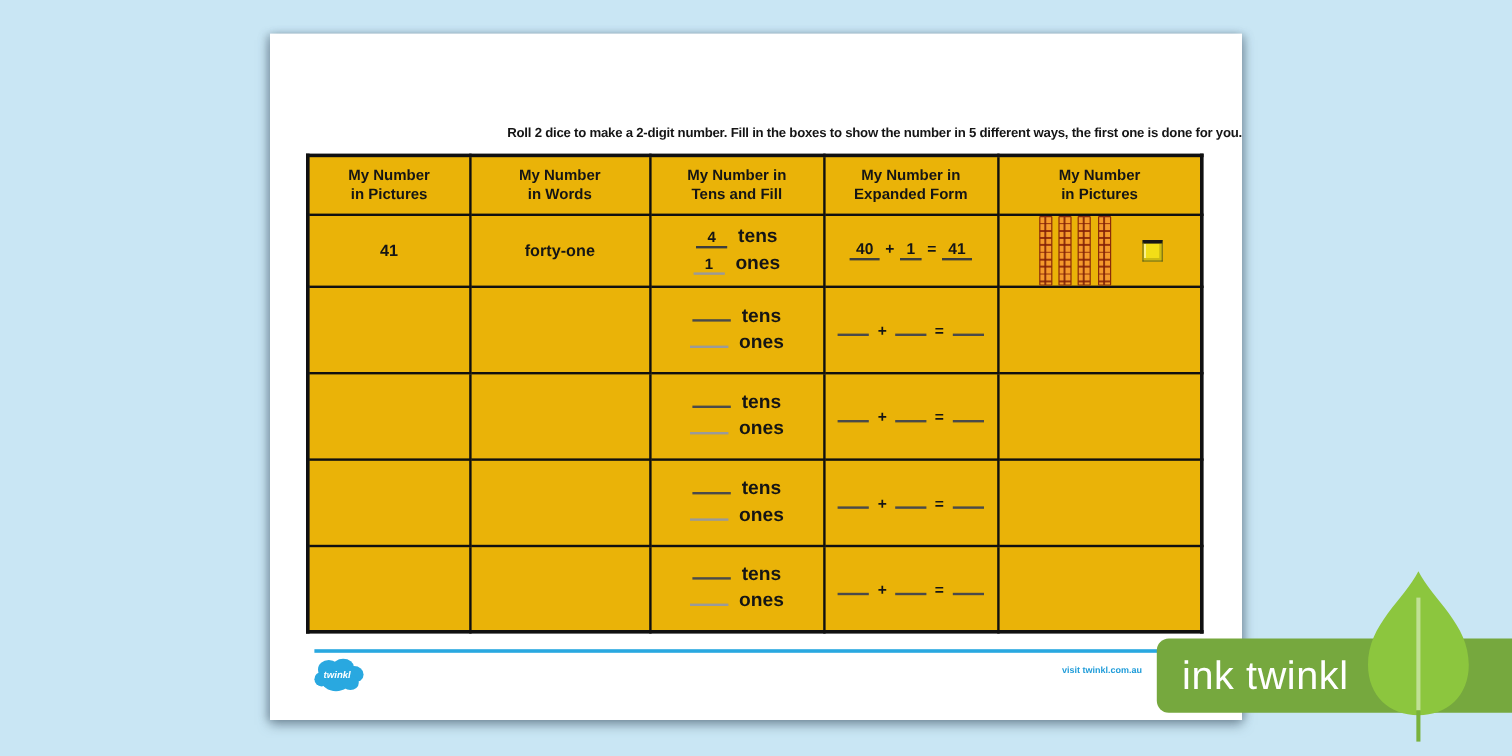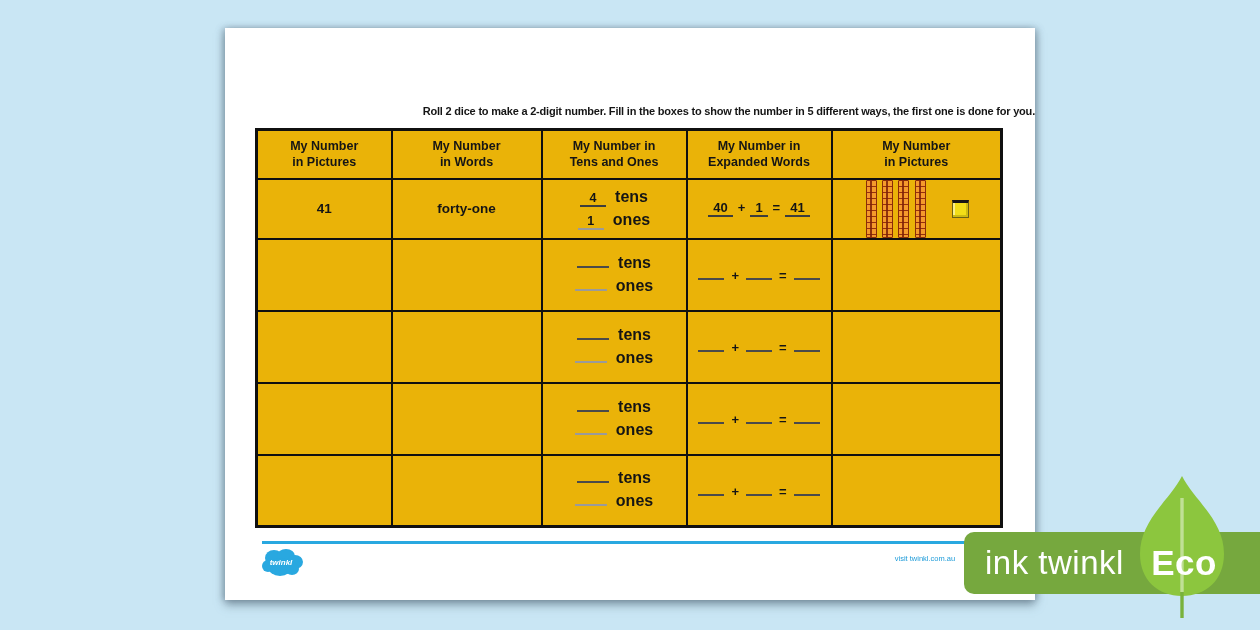--- a/index.html
+++ b/index.html
@@ -65,22 +65,22 @@
     border:1.6px solid #8a2c08;border-radius:1px;
   }
   .cube{
     width:15px;height:14px;background:#f2de17;
     border:1px solid #6b6214;border-top:3px solid #161616;
     box-shadow:inset -2px -2px 0 #cdbb12, inset 2px 0 0 #faf08a;
   }
   
   .footer-line{position:absolute;top:513px;left:37px;width:738px;height:3px;background:#29a8e0;}
   .logo{position:absolute;top:518px;left:35px;}
-  .site-link{position:absolute;top:526px;left:660px;width:80px;text-align:center;
-    font-size:7.5px;font-weight:normal;color:#1f9cd9;text-decoration:none;}
+  .site-link{position:absolute;top:526px;left:660px;width:80px;text-align:left;
+    font-size:7.5px;font-weight:bold;color:#1f9cd9;text-decoration:none;}
   
   .eco-band{
     position:absolute;left:964px;top:532px;width:296px;height:62px;
     background:#76a83e;border-radius:10px 0 0 10px;z-index:5;
     display:flex;align-items:center;
   }
   .ink-saving{color:#ffffff;font-size:33px;padding-left:21px;letter-spacing:.5px;}
   .eco-leaf{position:absolute;left:1136px;top:474px;z-index:6;}
   .eco-text{
     position:absolute;left:1138px;top:543px;width:92px;text-align:center;z-index:7;
@@ -109,25 +109,25 @@
         <th>
           <span class="hl">My Number</span>
           <span class="hl">in Pictures</span>
         </th>
         <th>
           <span class="hl">My Number</span>
           <span class="hl">in Words</span>
         </th>
         <th>
           <span class="hl">My Number in</span>
-          <span class="hl">Tens and Ones</span>
+          <span class="hl">Tens and Fill</span>
         </th>
         <th>
           <span class="hl">My Number in</span>
-          <span class="hl">Expanded Words</span>
+          <span class="hl">Expanded Form</span>
         </th>
         <th>
           <span class="hl">My Number</span>
           <span class="hl">in Pictures</span>
         </th>
       </tr>
 
       <tr class="example">
         <td>
           <span class="num-val">41</span>
@@ -240,15 +240,14 @@
   <div class="eco-band">
     <span class="ink-saving">ink twinkl</span>
   </div>
   <div class="eco-leaf">
     <svg width="92" height="148" viewBox="0 0 92 148">
       <path d="M46 2 C58 26 88 46 88 80 C88 106 70 122 46 122 C22 122 4 106 4 80 C4 46 34 26 46 2 Z" fill="#8cc63e"></path>
       <rect x="44.3" y="24" width="3.4" height="94" fill="rgba(255,255,255,0.45)"></rect>
       <rect x="44.3" y="118" width="3.4" height="26" fill="#79b23c"></rect>
     </svg>
   </div>
-  <div class="eco-text">Eco</div>
 
 </div>
 
 </body></html>

